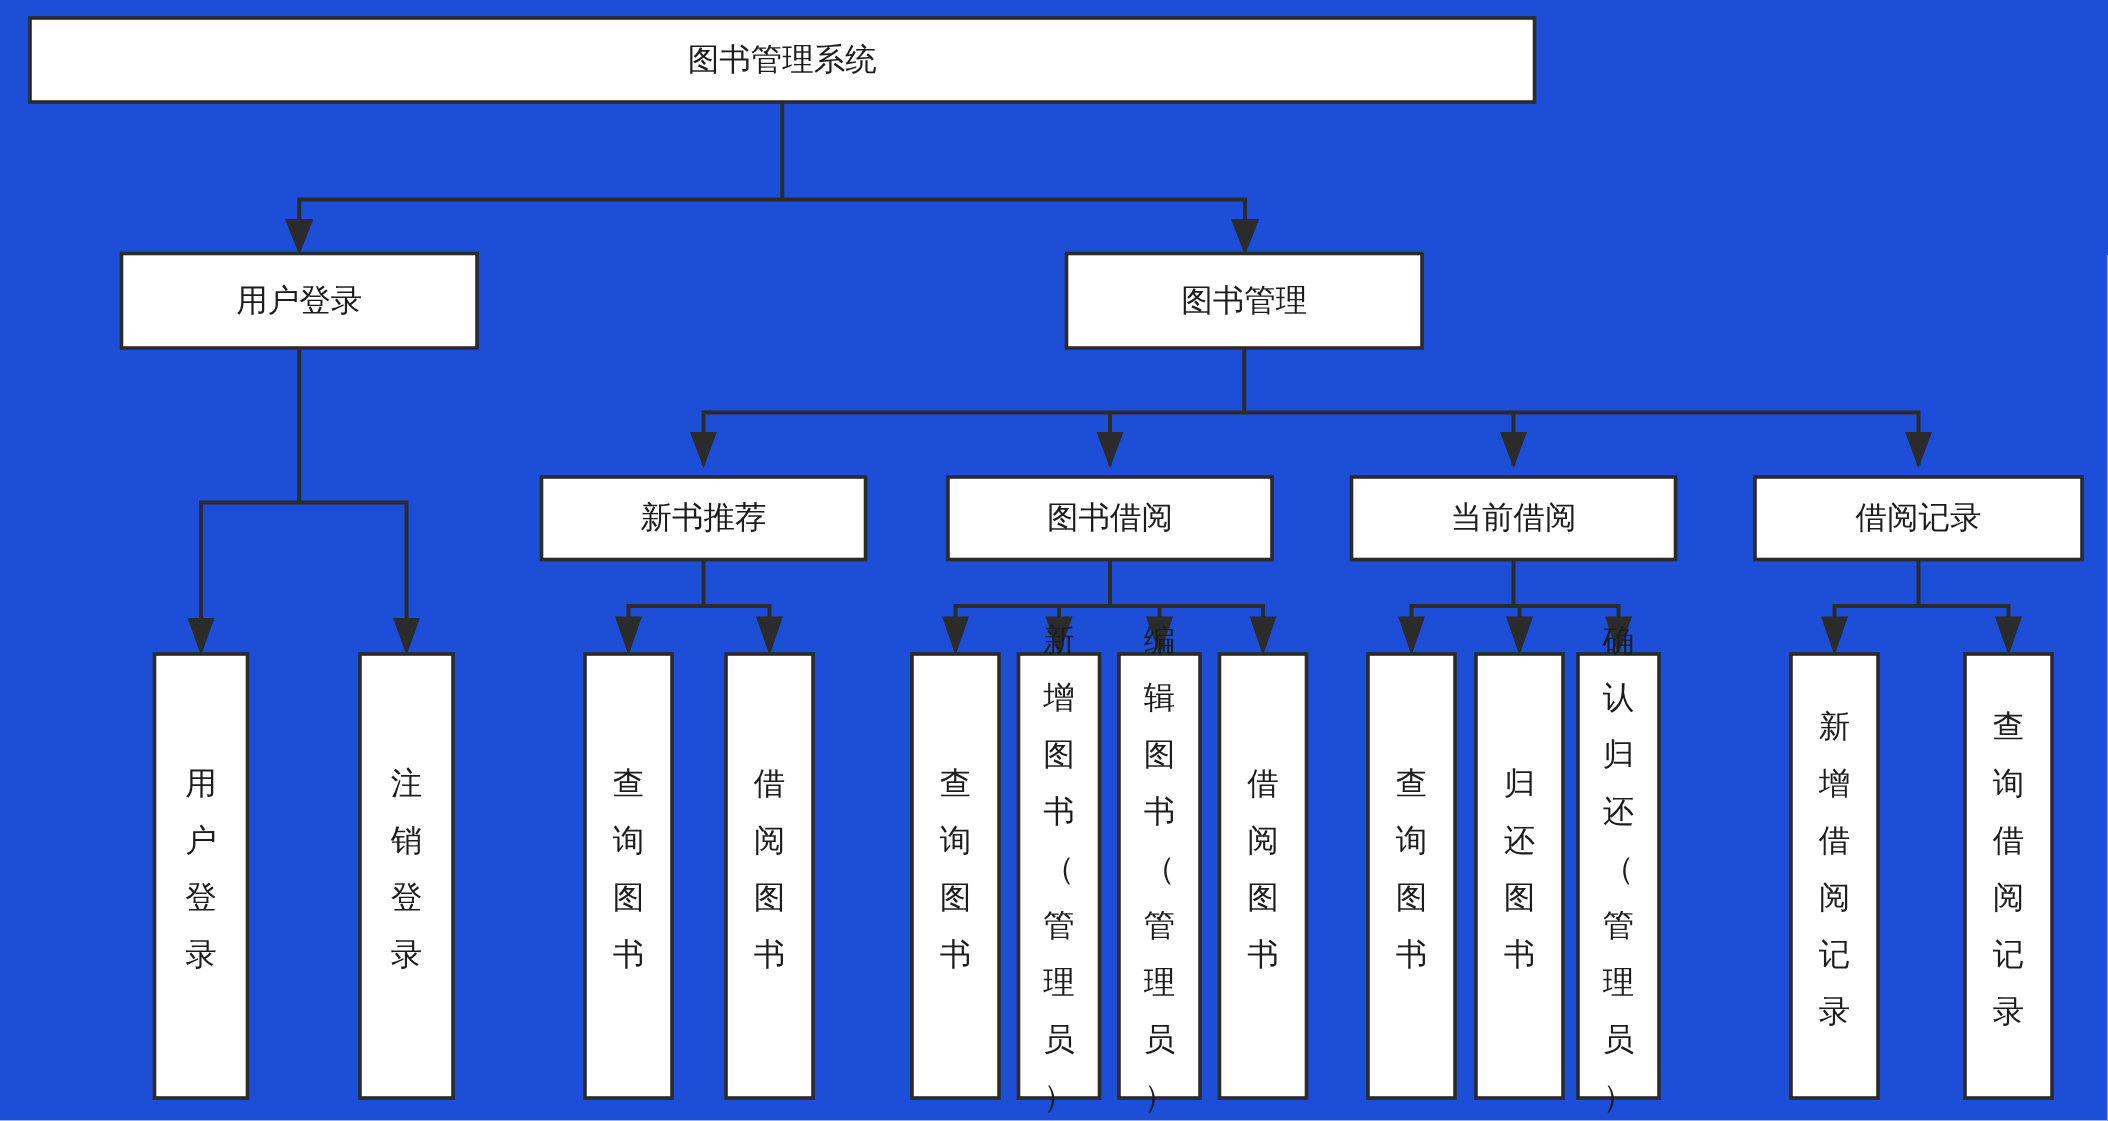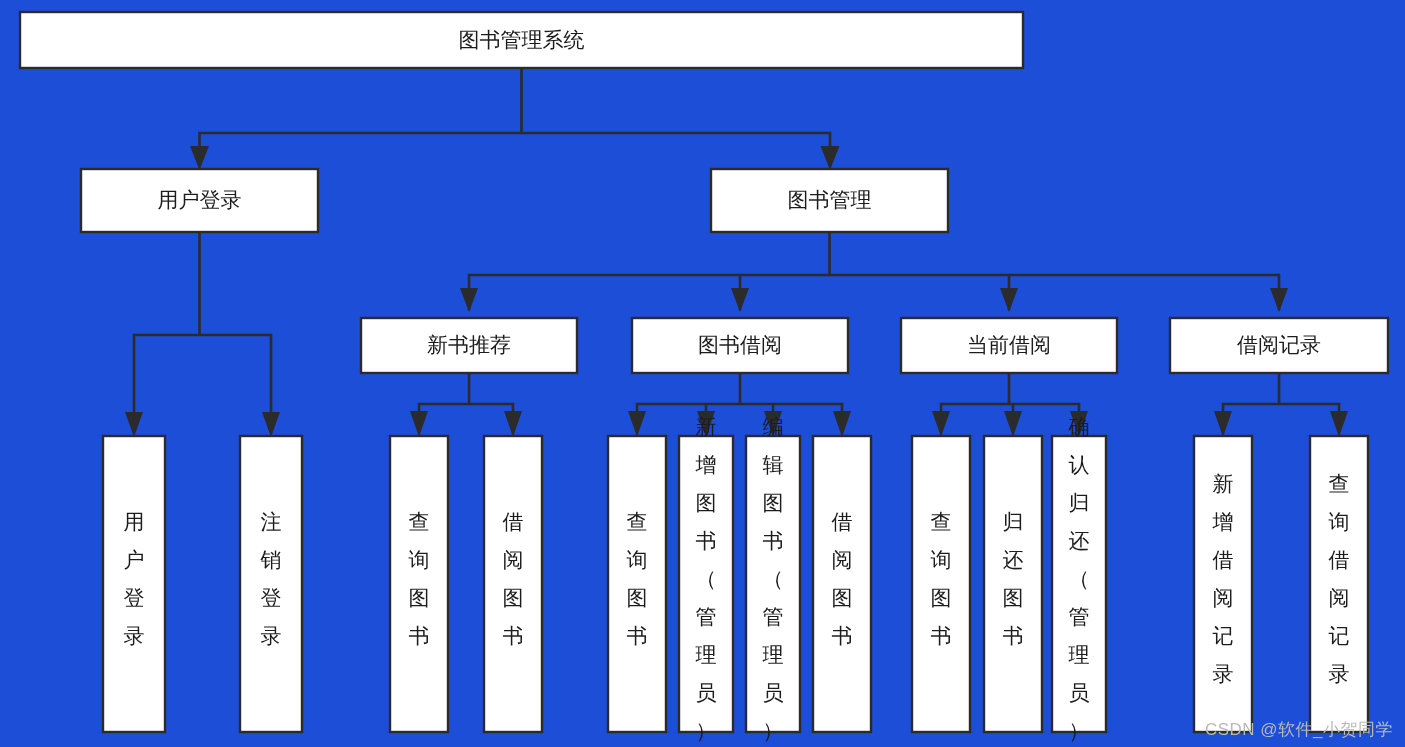--- a/index.html
+++ b/index.html
@@ -199,14 +199,13 @@
           <text class="node-label-vertical" x="1223"><tspan x="1223" y="491">新</tspan><tspan x="1223" y="529">增</tspan><tspan x="1223" y="567">借</tspan><tspan x="1223" y="605">阅</tspan><tspan x="1223" y="643">记</tspan><tspan x="1223" y="681">录</tspan></text>
         </g>
         <g>
           <rect class="node-box" x="1310" y="436" width="58" height="296"></rect>
           <text class="node-label-vertical" x="1339"><tspan x="1339" y="491">查</tspan><tspan x="1339" y="529">询</tspan><tspan x="1339" y="567">借</tspan><tspan x="1339" y="605">阅</tspan><tspan x="1339" y="643">记</tspan><tspan x="1339" y="681">录</tspan></text>
         </g>
       </g>
 
   </svg>
 
-  <div class="watermark">CSDN @软件_小贺同学</div>
 </div>
 
 </body></html>

